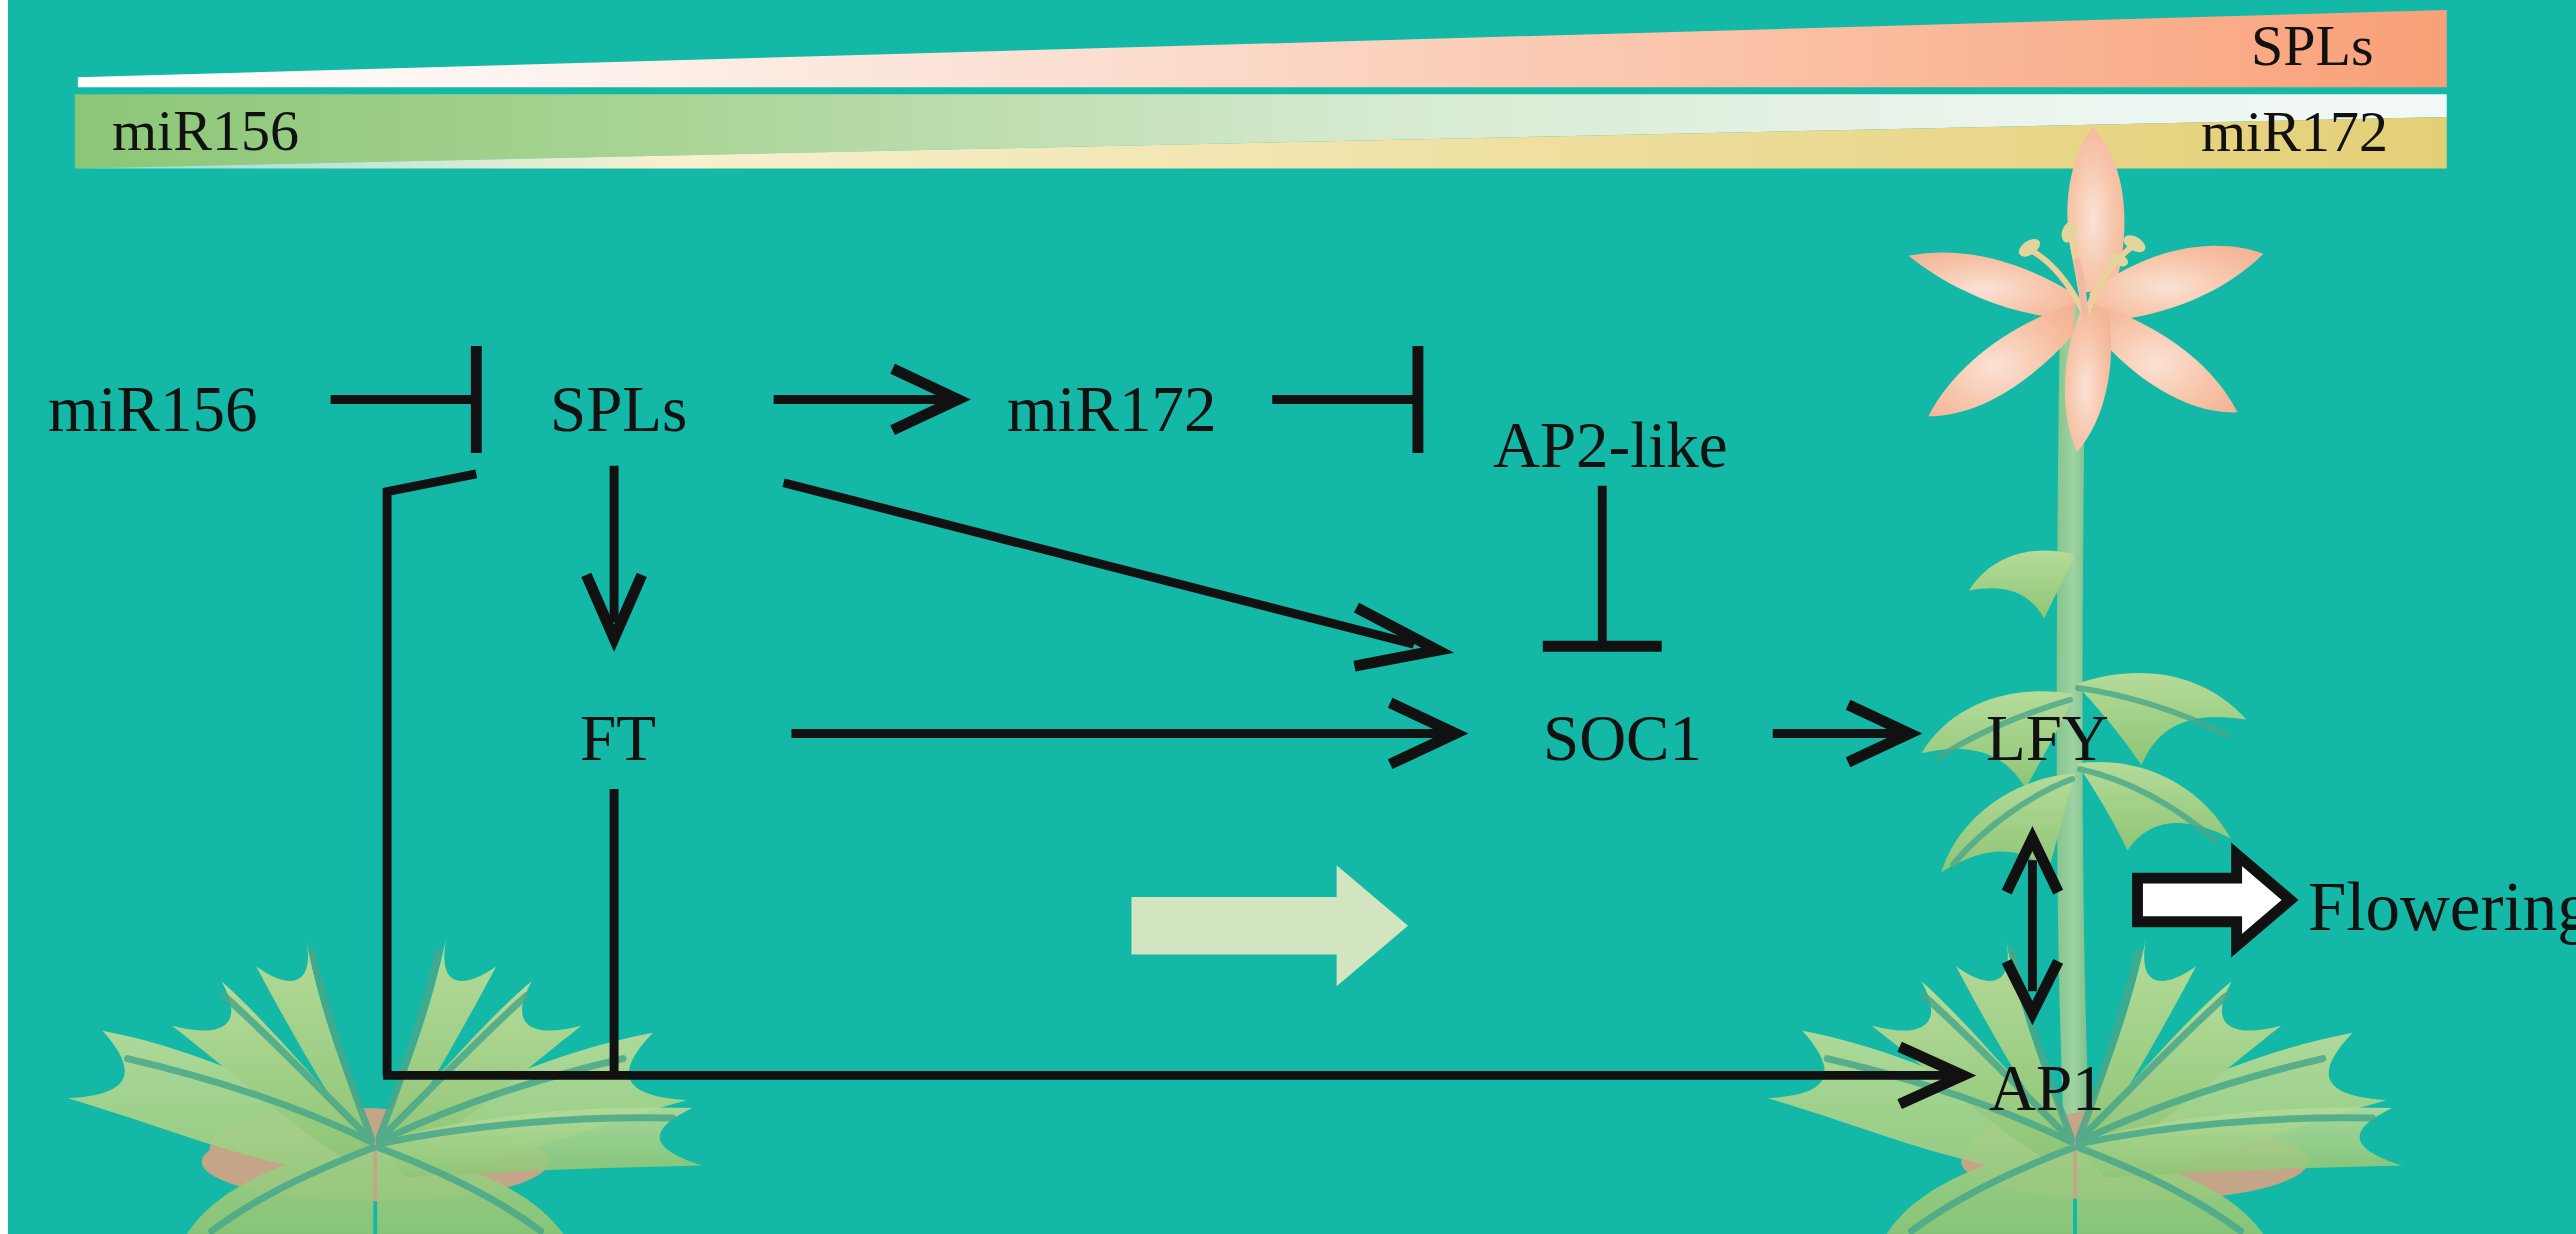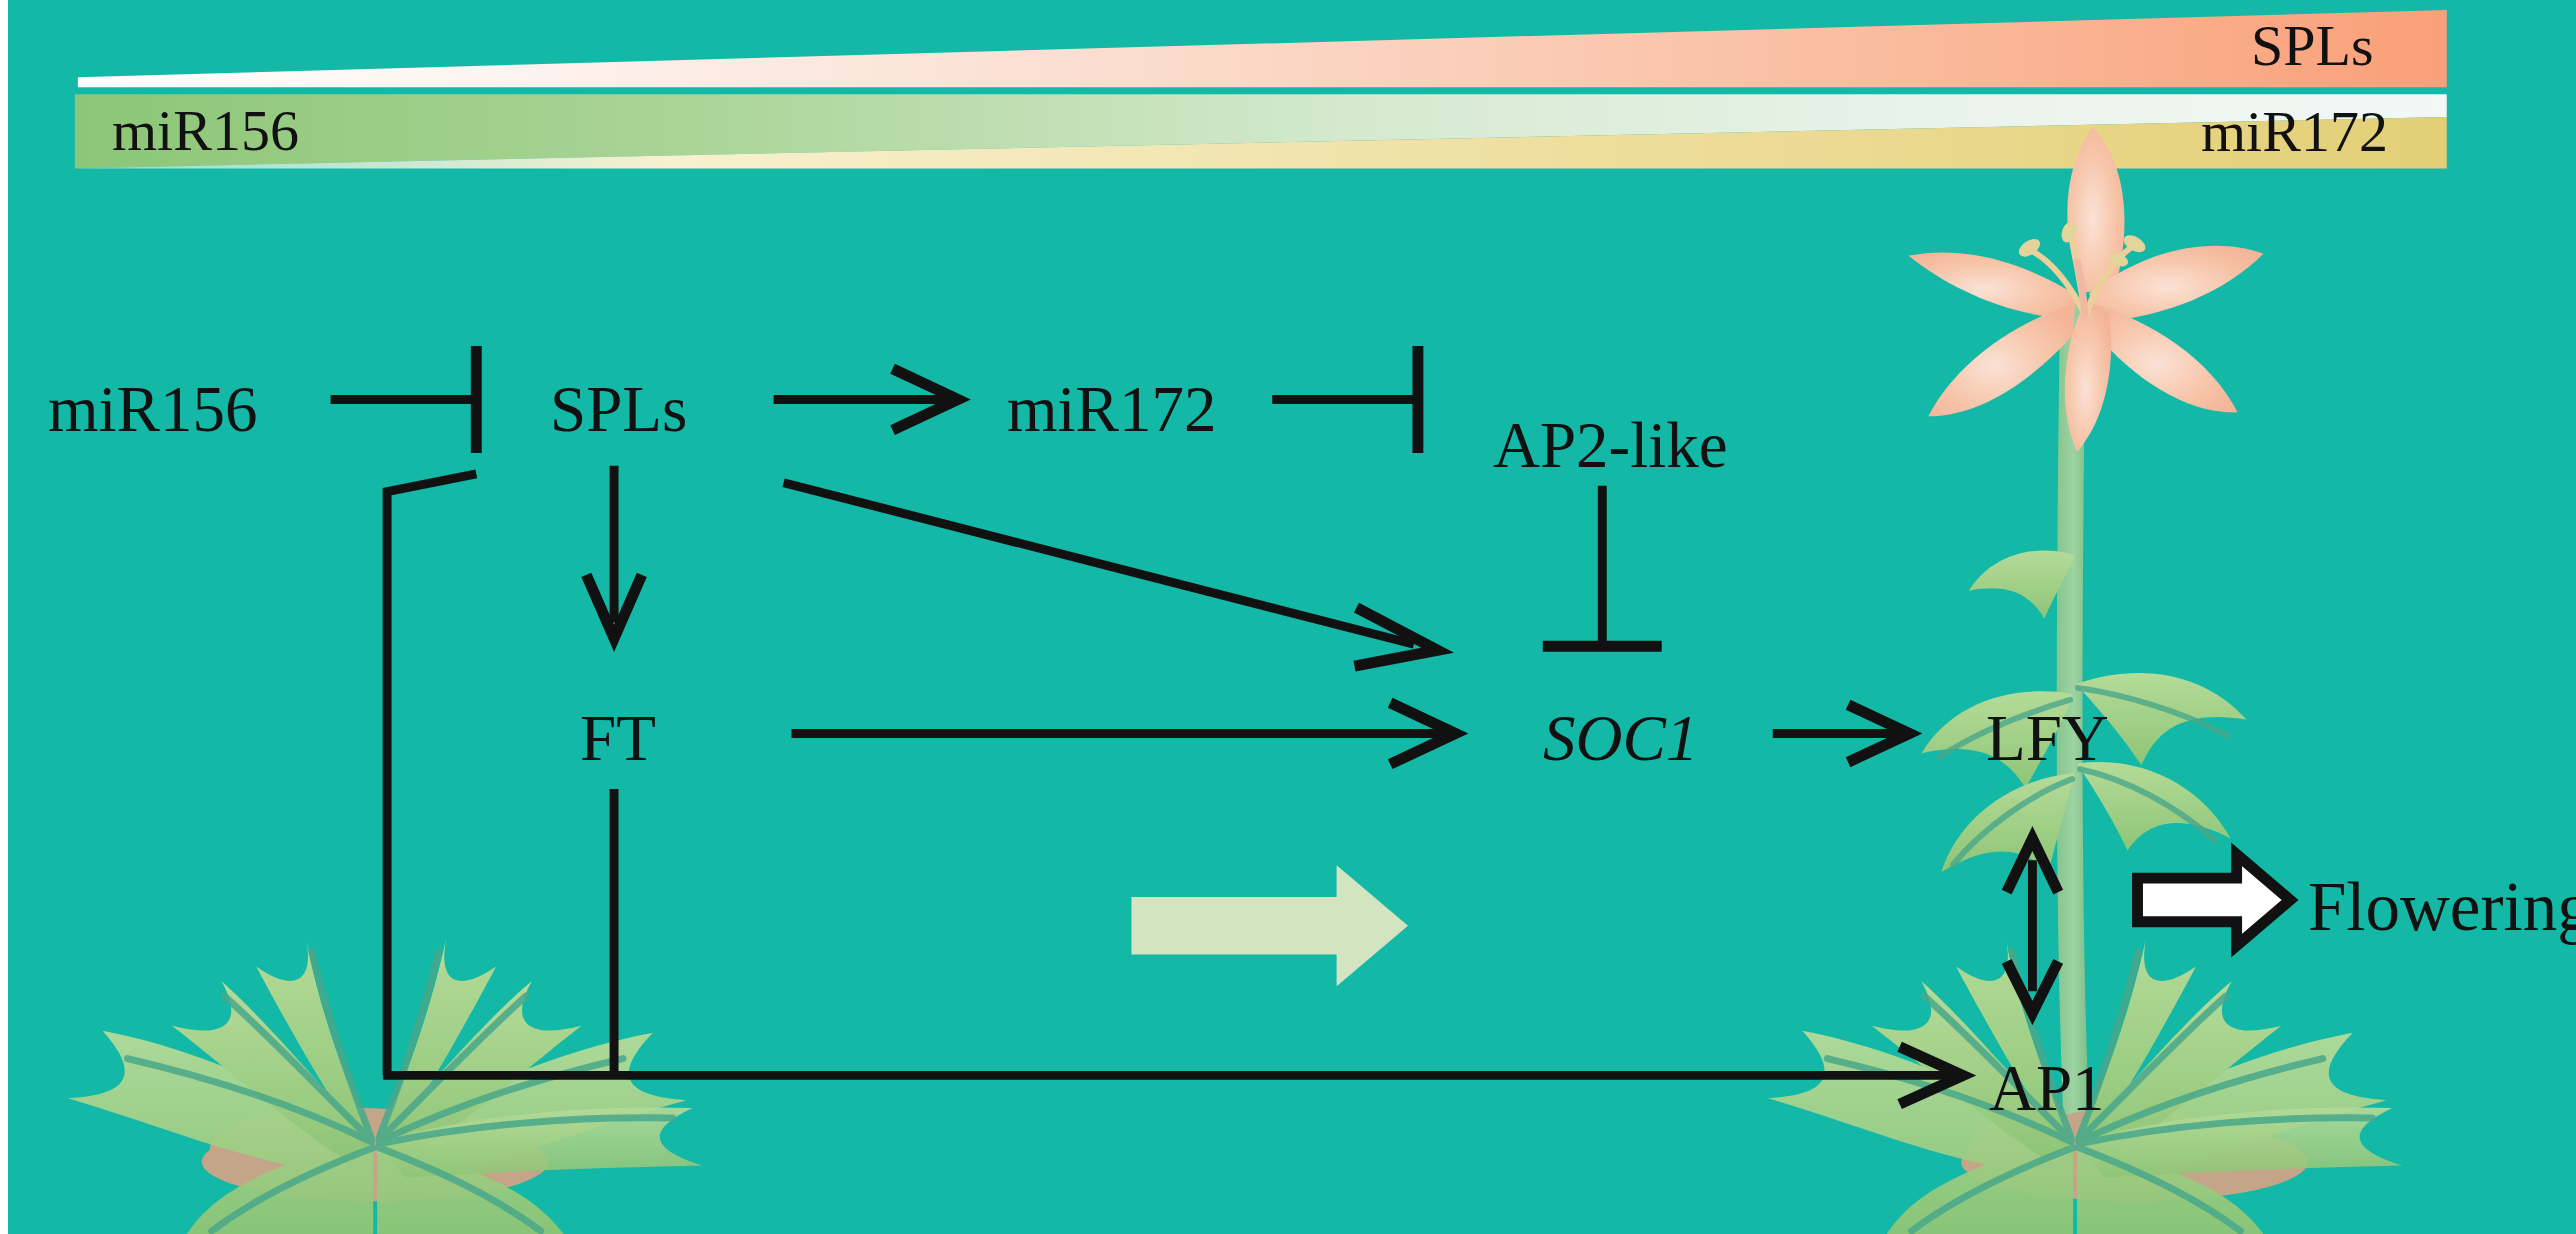--- a/index.html
+++ b/index.html
@@ -259,19 +259,19 @@
     </g>
 
     <polygon points="2148,886 2248,886 2248,862 2302,908 2248,954 2248,930 2148,930" fill="#ffffff" stroke="#111111" stroke-width="11" stroke-linejoin="miter"></polygon>
   </svg>
 
   <div class="node gene" style="left:40px;top:377px;">miR156</div>
   <div class="node gene" style="left:542px;top:377px;">SPLs</div>
   <div class="node gene" style="left:999px;top:377px;">miR172</div>
   <div class="node gene" style="left:1485px;top:377px;margin-top:36px;">AP2-like</div>
   <div class="node gene" style="left:572px;top:706px;">FT</div>
-  <div class="node gene" style="left:1535px;top:706px;font-style:italic;">SOC1</div>
+  <div class="node gene" style="left:1535px;top:706px;">SOC1</div>
   <div class="node gene" style="left:1978px;top:706px;">LFY</div>
   <div class="node gene" style="left:1981px;top:1043px;margin-top:13px;">AP1</div>
   <div class="node flowering" style="left:2300px;top:873px;">Flowering</div>
 
 </div>
 
 
 </body></html>

